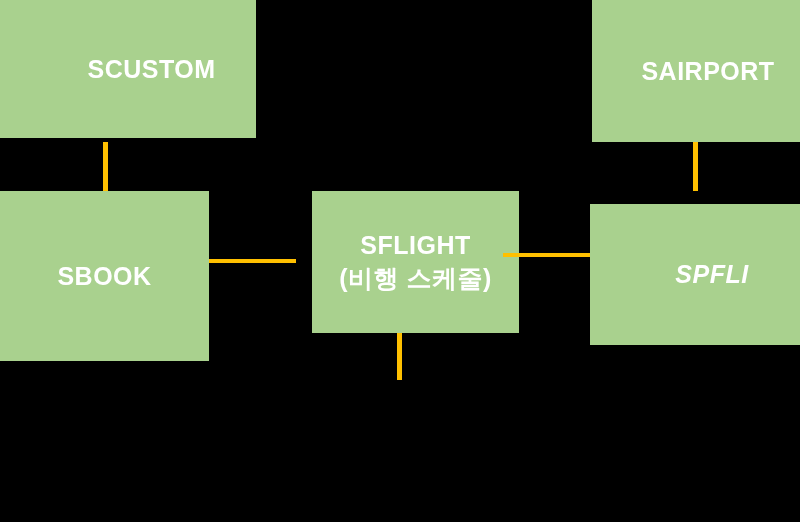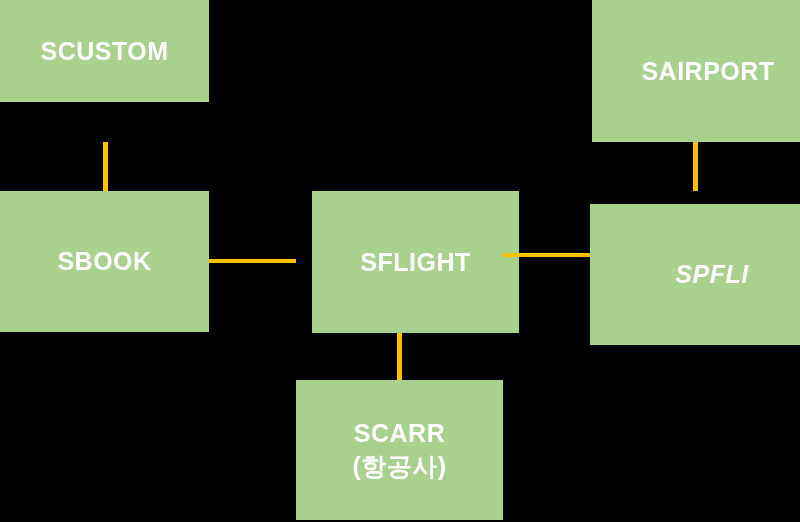--- a/index.html
+++ b/index.html
@@ -27,23 +27,23 @@
     font-weight: bold;
     font-size: 25px;
     line-height: 1.32;
     letter-spacing: 0.5px;
   }
   .connector {
     position: absolute;
     background: var(--line, #FFC000);
   }
   
-  .n-scustom  { left: 0;     top: 0;     width: 209px; height: 102px; }
+  .n-scustom  { left: 0;     top: 0;     width: 209px; height: 138px; padding-left: 47px; }
   .n-sairport { left: 592px; top: 0;     width: 232px; height: 142px; }
-  .n-sbook    { left: 0;     top: 191px; width: 209px; height: 141px; }
+  .n-sbook    { left: 0;     top: 191px; width: 209px; height: 170px; }
   .n-sflight  { left: 312px; top: 191px; width: 207px; height: 142px; }
   .n-spfli    { left: 590px; top: 204px; width: 244px; height: 141px; font-style: italic; }
   .n-scarr    { left: 296px; top: 380px; width: 207px; height: 140px; }
   
   .c-scustom-sbook  { left: 103px; top: 142px; width: 5px;  height: 49px; }
   .c-sairport-spfli { left: 693px; top: 142px; width: 5px;  height: 49px; }
   .c-sbook-sflight  { left: 209px; top: 259px; width: 87px; height: 4px;  }
   .c-sflight-spfli  { left: 503px; top: 253px; width: 87px; height: 4px;  }
   .c-sflight-scarr  { left: 397px; top: 333px; width: 5px;  height: 47px; }
 </style>
@@ -59,30 +59,27 @@
   <div class="node n-sairport">
     <span>SAIRPORT</span>
   </div>
 
   <div class="node n-sbook">
     <span>SBOOK</span>
   </div>
 
   <div class="node n-sflight">
     <span>SFLIGHT</span>
+    <span>(비행 스케줄)</span>
   </div>
 
   <div class="node n-spfli">
     <span>SPFLI</span>
   </div>
 
-  <div class="node n-scarr">
-    <span>SCARR</span>
-    <span>(항공사)</span>
-  </div>
 
   <div class="connector c-scustom-sbook"></div>
   <div class="connector c-sairport-spfli"></div>
   <div class="connector c-sbook-sflight"></div>
   <div class="connector c-sflight-spfli"></div>
   <div class="connector c-sflight-scarr"></div>
 
 </div>
 
 </body></html>

